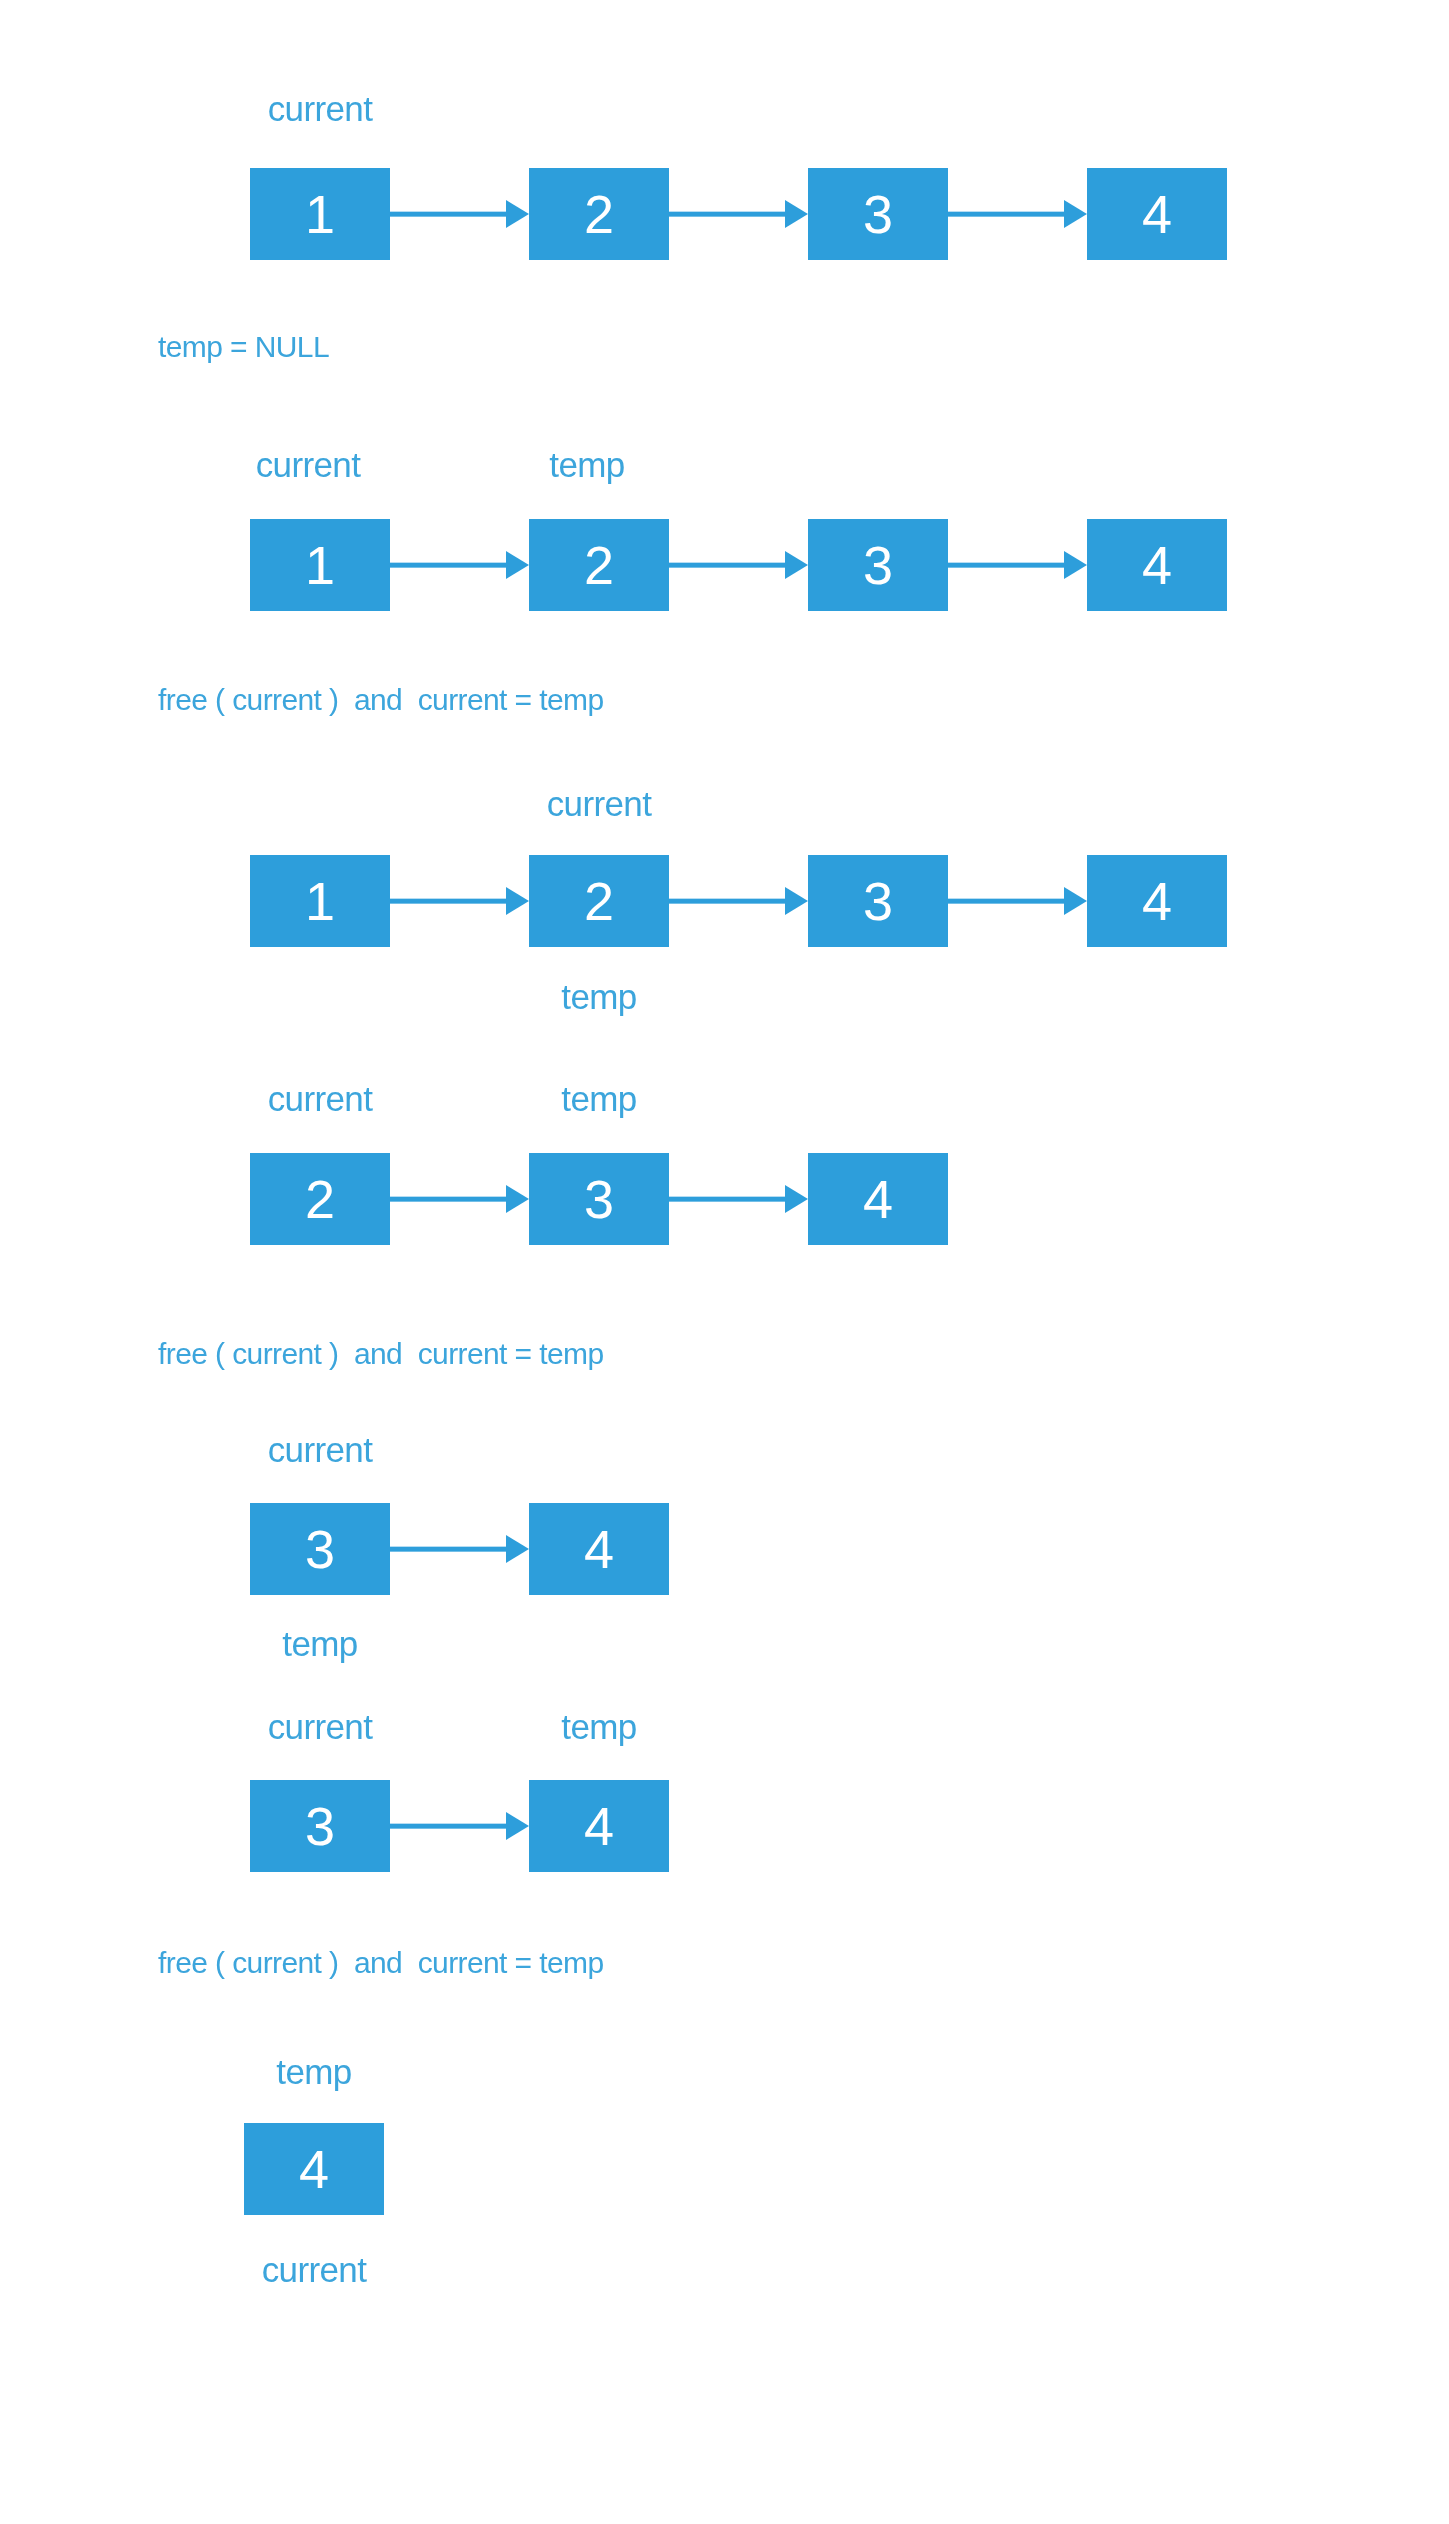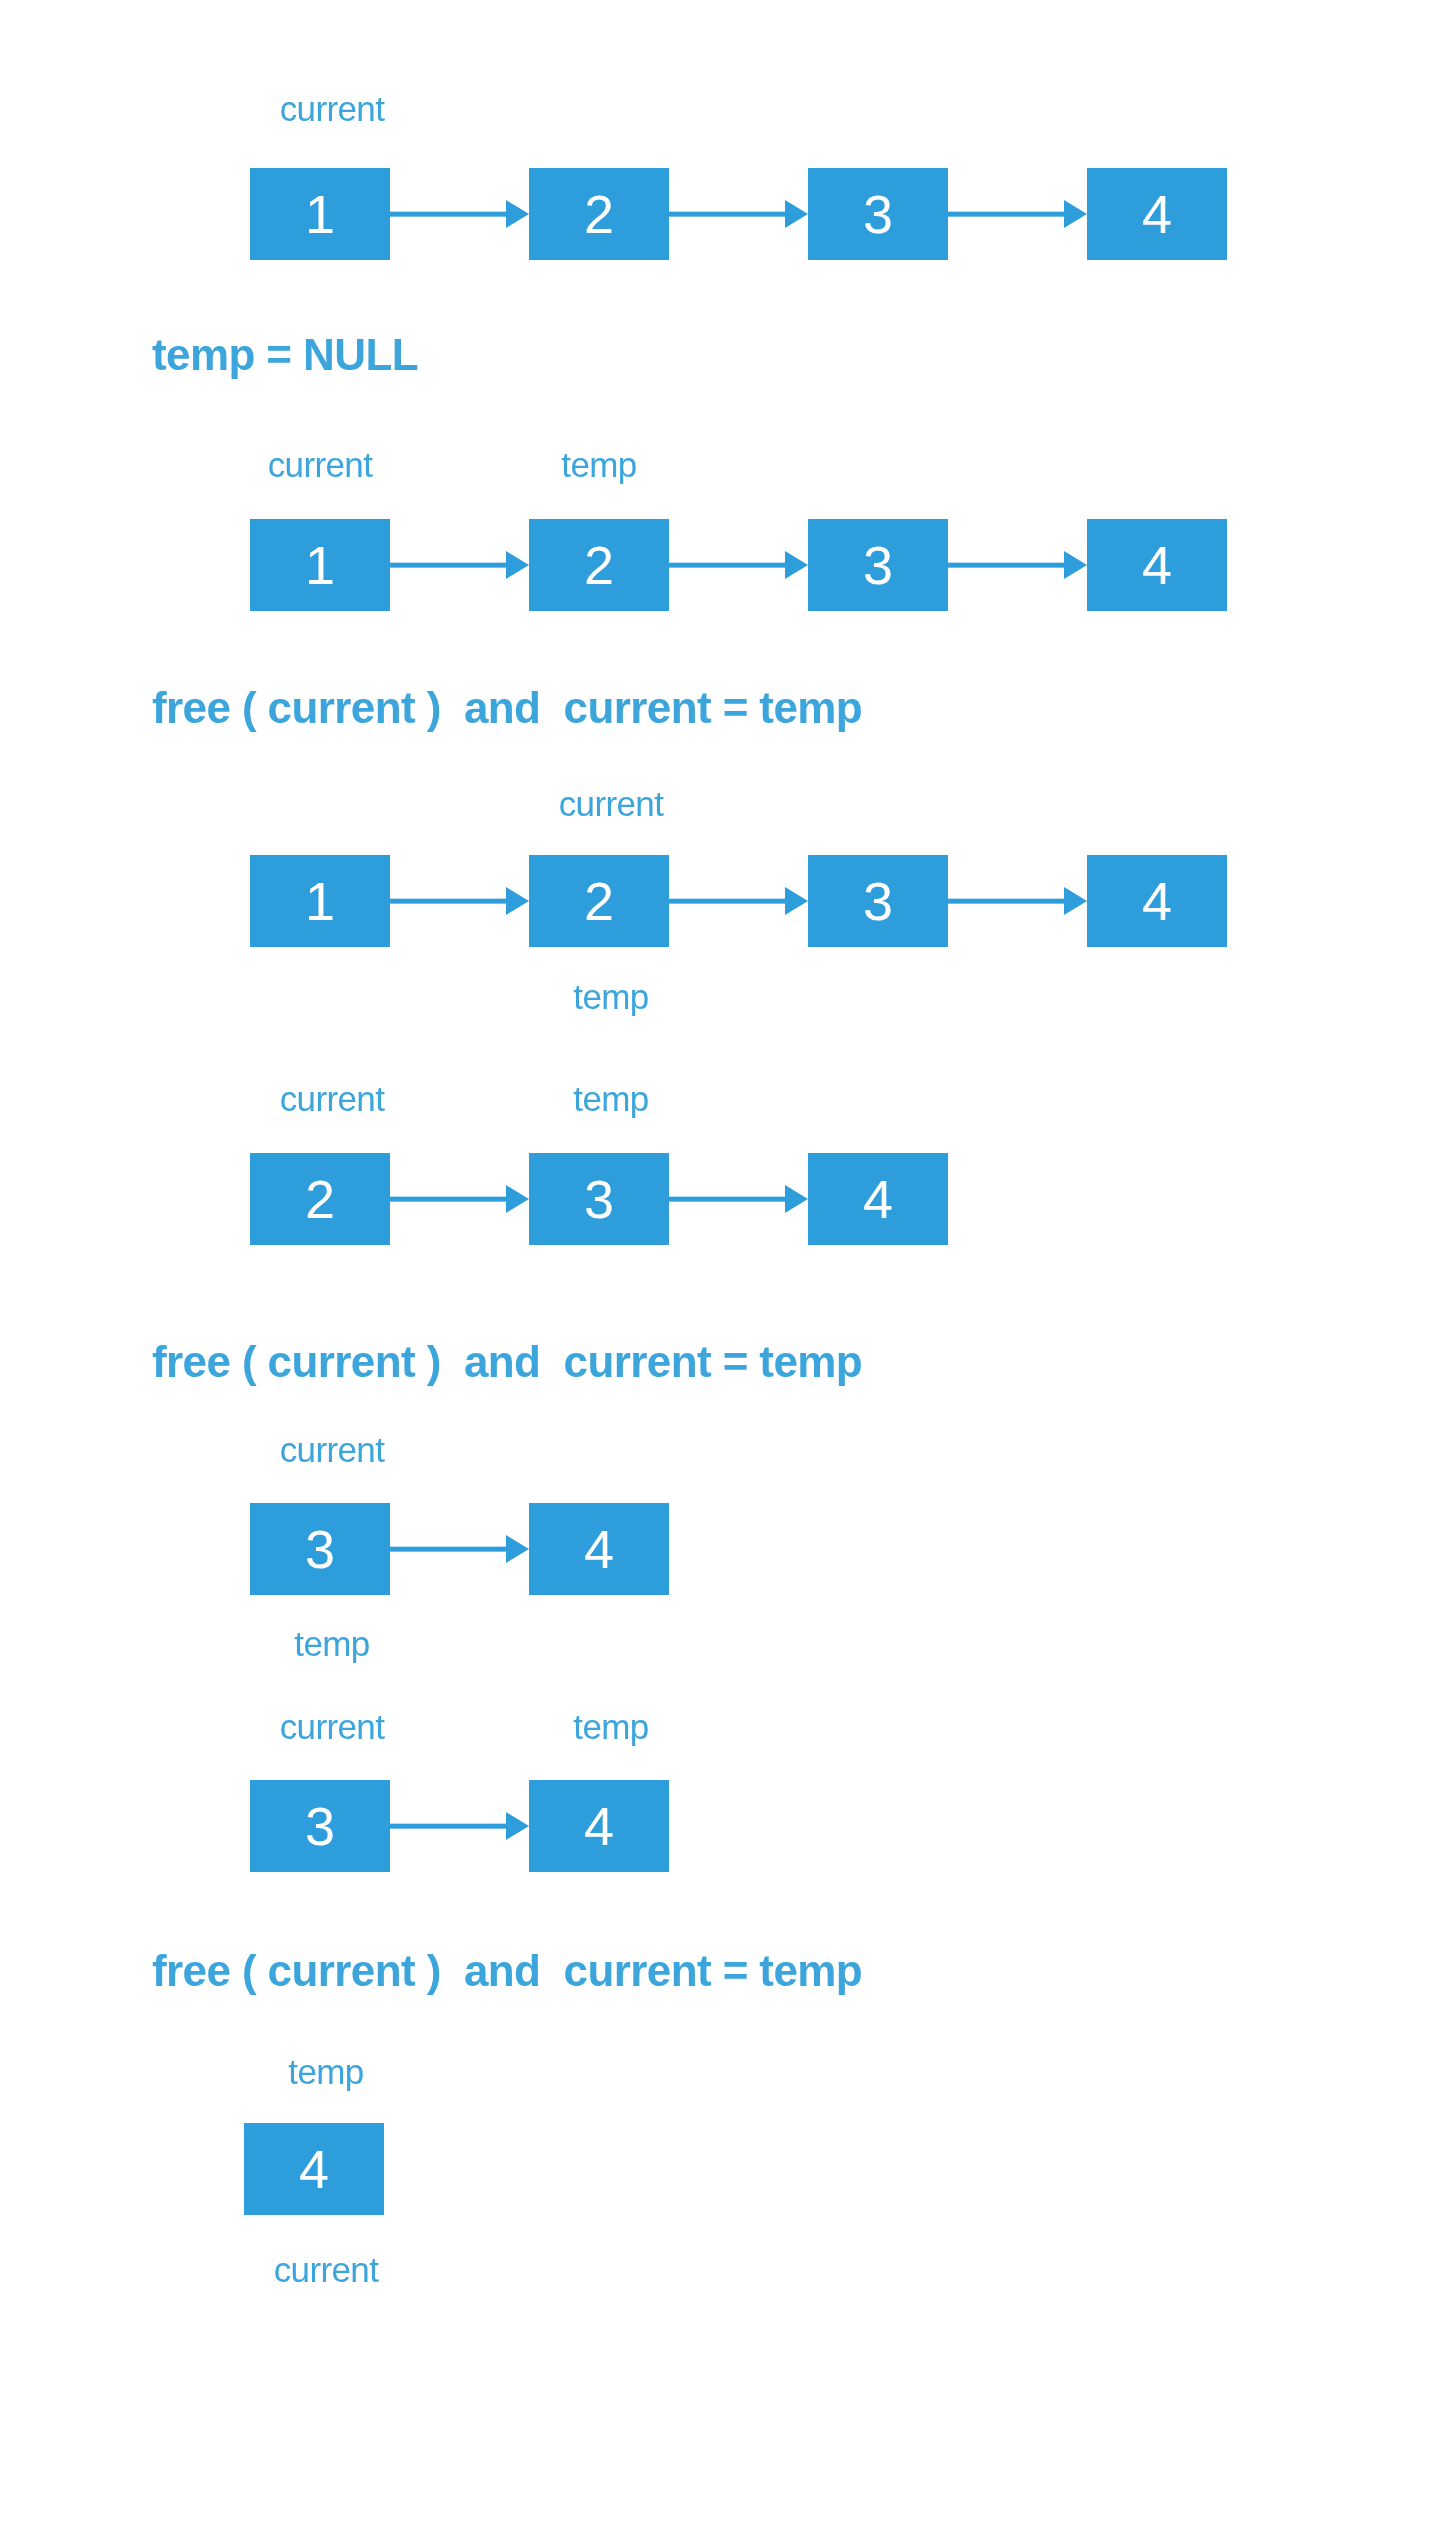--- a/index.html
+++ b/index.html
@@ -32,27 +32,26 @@
   .lbl {
     position: absolute;
     width: 140px;
     text-align: center;
     font-size: 35px;
     font-weight: 300;
     color: var(--text-blue, #3CA5DC);
     letter-spacing: -0.6px;
     line-height: 1.2;
     white-space: nowrap;
-    margin-left: 12px;
   }
   .stmt {
     position: absolute;
-    left: 152px;
-    font-size: 44px;
-    font-weight: 700;
+    left: 158px;
+    font-size: 30px;
+    font-weight: 400;
     color: var(--text-blue, #3CA5DC);
     letter-spacing: -0.6px;
     line-height: 1.2;
     white-space: pre;
   }
   .arrow {
     position: absolute;
     height: 30px;
   }
   .arrow .shaft {

